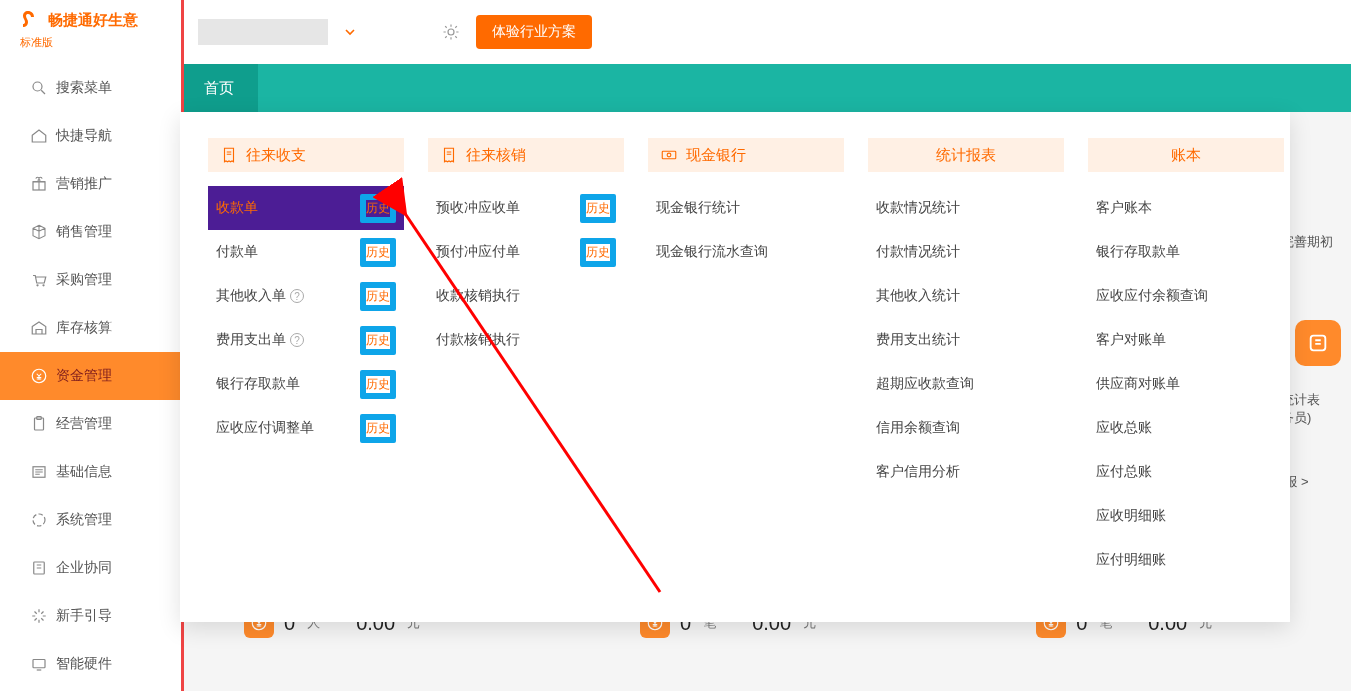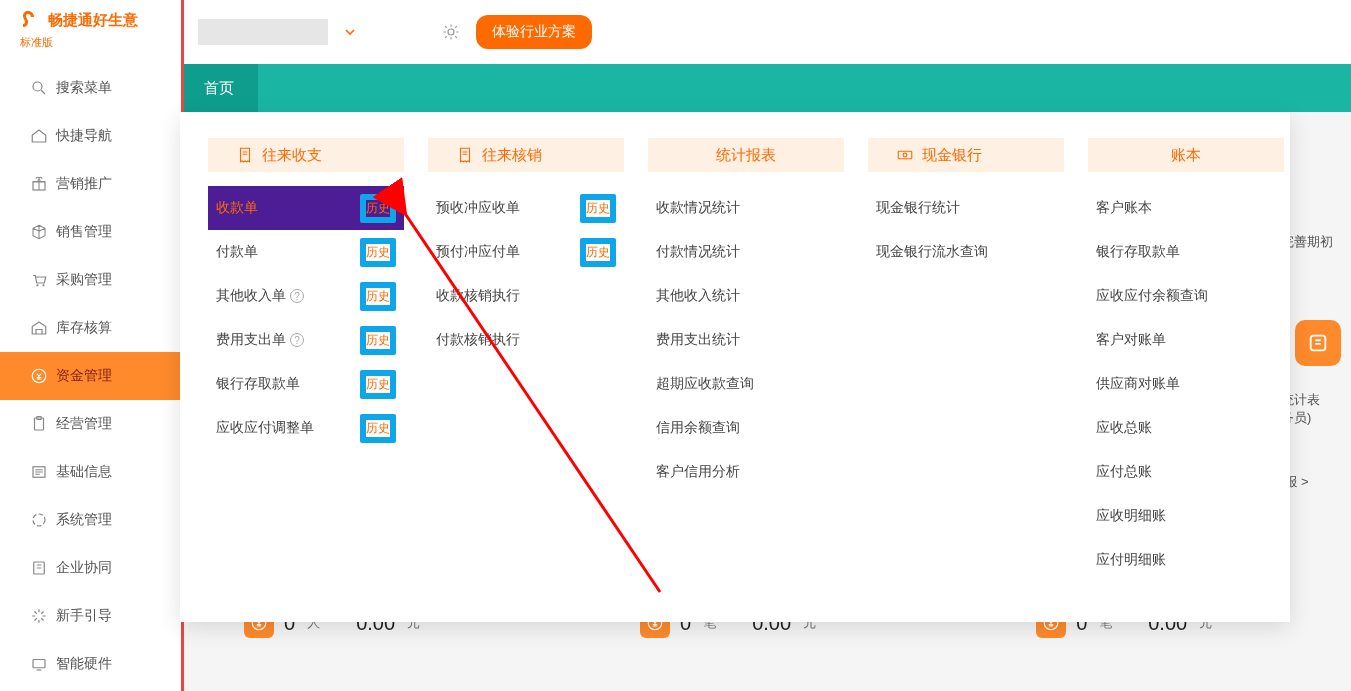--- a/index.html
+++ b/index.html
@@ -16,35 +16,35 @@
     .sidebar-item { height: 48px; display: flex; align-items: center; padding-left: 30px; gap: 8px; color: #555; cursor: pointer; }
     .sidebar-item.active { background: #ff8a2b; color: #7f1d1d; }
     .sidebar-item .m-icon { width: 18px; height: 18px; display: inline-flex; align-items: center; justify-content: center; }
     .sidebar-item .m-label { font-size: 14px; }
 
     
     .header { position: absolute; left: 180px; top: 0; right: 0; height: 64px; background: #fff; display: flex; align-items: center; padding: 0 18px; gap: 10px; z-index: 4; }
     .company-redact { width: 130px; height: 26px; background: #e6e6e6; }
     .dropdown-caret { color: #ff6a00; padding: 0 70px 0 6px; }
     .gear-btn { width: 30px; height: 30px; border-radius: 4px; display:flex; align-items:center; justify-content:center; color:#999; }
-    .promo-btn { background: #ff6a00; color:#fff; padding: 8px 16px; border-radius: 12px; font-size: 14px; }
+    .promo-btn { background: #ff6a00; color:#fff; padding: 8px 16px; border-radius: 4px; font-size: 14px; }
 
     
     .tabbar { position: absolute; left: 180px; top: 64px; right: 0; height: 48px; background: #1bb5a3; display:flex; align-items:stretch; z-index: 3; }
     .tab { padding: 0 24px; display:flex; align-items:center; color:#fff; background:#0f9e8d; font-size:15px; }
 
     
     .mega { position: absolute; left: 180px; top: 112px; width: 1110px; height: 510px; background:#fff; box-shadow: 0 6px 22px rgba(0,0,0,.12); padding: 26px 28px; display:flex; gap: 24px; z-index: 10; }
     .col { flex: 0 0 auto; }
     .col.c1 { width: 196px; }
     .col.c2 { width: 196px; }
     .col.c3 { width: 196px; }
     .col.c4 { width: 196px; }
     .col.c5 { width: 196px; }
-    .col-head { height: 34px; background: #fff0e4; color:#ff6a00; display:flex; align-items:center; gap:8px; padding: 0 28px; font-size:15px; margin-bottom: 14px; }
+    .col-head { height: 34px; background: #fff0e4; color:#ff6a00; display:flex; align-items:center; gap:8px; padding: 0 12px; font-size:15px; margin-bottom: 14px; }
     .col-head.plain { background:#fff0e4; color:#ff6a00; justify-content:center; }
     .col-head .h-icon { width:18px; height:18px; }
     .menu-row { height: 44px; display:flex; align-items:center; justify-content:space-between; padding: 0 8px; color:#444; cursor:pointer; }
     .menu-row.active { background:#4c1d95; color:#ff6a00; }
     .menu-row .label { font-size: 14px; }
     .menu-row .help-q { display:inline-block; width:14px; height:14px; border-radius:50%; border:1px solid #aaa; color:#aaa; font-size:10px; text-align:center; line-height:13px; margin-left:4px; }
     .hist-tag { border:6px solid #0ea5e9; color:#ff6a00; font-size:12px; padding:0 0; border-radius:2px; }
 
     
     .right-leak { position:absolute; right:0; top:160px; width:70px; color:#555; font-size:13px; z-index:1; }
@@ -266,20 +266,37 @@
         <span><span class="label">预付冲应付单</span></span>
         <span class="hist-tag">历史</span>
       </div>
       <div class="menu-row">
         <span><span class="label">收款核销执行</span></span>
       </div>
       <div class="menu-row">
         <span><span class="label">付款核销执行</span></span>
       </div>
     </div>
+    <div class="col c3">
+      <div class="col-head">
+        <span class="h-icon">
+          <svg viewBox="0 0 24 24" width="18" height="18">
+            <rect x="3" y="7" width="18" height="10" rx="1" fill="none" stroke="#ff6a00" stroke-width="1.5"></rect>
+            <circle cx="12" cy="12" r="2.5" fill="none" stroke="#ff6a00" stroke-width="1.5"></circle>
+          </svg>
+        </span>
+        <span>现金银行</span>
+      </div>
+      <div class="menu-row">
+        <span><span class="label">现金银行统计</span></span>
+      </div>
+      <div class="menu-row">
+        <span><span class="label">现金银行流水查询</span></span>
+      </div>
+    </div>
     <div class="col c4">
       <div class="col-head plain">
         <span>统计报表</span>
       </div>
       <div class="menu-row">
         <span><span class="label">收款情况统计</span></span>
       </div>
       <div class="menu-row">
         <span><span class="label">付款情况统计</span></span>
       </div>
@@ -290,37 +307,20 @@
         <span><span class="label">费用支出统计</span></span>
       </div>
       <div class="menu-row">
         <span><span class="label">超期应收款查询</span></span>
       </div>
       <div class="menu-row">
         <span><span class="label">信用余额查询</span></span>
       </div>
       <div class="menu-row">
         <span><span class="label">客户信用分析</span></span>
-      </div>
-    </div>
-    <div class="col c3">
-      <div class="col-head">
-        <span class="h-icon">
-          <svg viewBox="0 0 24 24" width="18" height="18">
-            <rect x="3" y="7" width="18" height="10" rx="1" fill="none" stroke="#ff6a00" stroke-width="1.5"></rect>
-            <circle cx="12" cy="12" r="2.5" fill="none" stroke="#ff6a00" stroke-width="1.5"></circle>
-          </svg>
-        </span>
-        <span>现金银行</span>
-      </div>
-      <div class="menu-row">
-        <span><span class="label">现金银行统计</span></span>
-      </div>
-      <div class="menu-row">
-        <span><span class="label">现金银行流水查询</span></span>
       </div>
     </div>
     <div class="col c5">
       <div class="col-head plain">
         <span>账本</span>
       </div>
       <div class="menu-row">
         <span><span class="label">客户账本</span></span>
       </div>
       <div class="menu-row">

